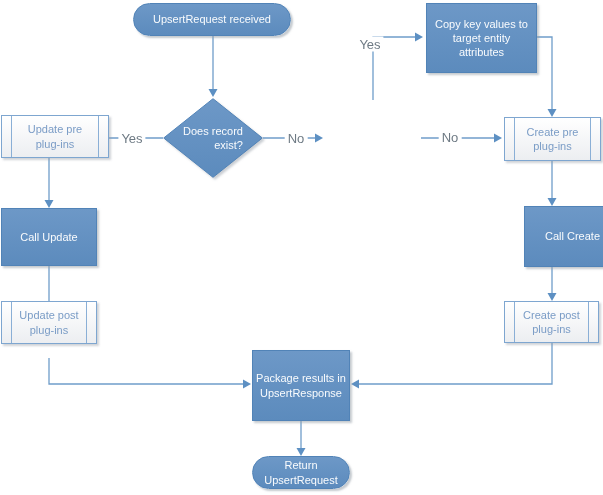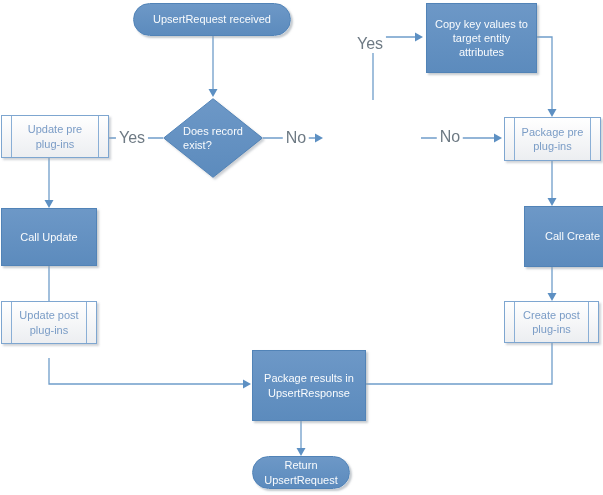--- a/index.html
+++ b/index.html
@@ -29,26 +29,26 @@
     content:""; position:absolute; top:0; bottom:0; width:1px; background:#8aafd6;
   }
   .predef::before { left:9px; }
   .predef::after  { right:9px; }
   .diamond { position:absolute; z-index:1; }
   .diamond svg { position:absolute; left:0; top:0; overflow:visible;
     filter:drop-shadow(2px 2px 1px rgba(150,158,168,0.5)); }
   .diamond .dlabel {
     position:absolute; left:0; top:0; right:0; bottom:0; z-index:1;
     display:flex; align-items:center; justify-content:center;
-    text-align:left; color:#f9fbfd; font-size:11px; line-height:1.3;
+    text-align:right; color:#f9fbfd; font-size:11px; line-height:1.3;
     white-space:pre-line;
   }
   .elabel {
     position:absolute; z-index:2; transform:translate(-50%,-50%);
-    background:#ffffff; padding:0 3px; color:#6e7a84; font-size:16px;
+    background:#ffffff; padding:0 3px; color:#6e7a84; font-size:13px;
   }
 </style>
 </head>
 <body>
 
 <div id="canvas">
 
   <svg id="connectors" width="603" height="495" viewBox="0 0 603 495">
     <g stroke="#6f9dca" stroke-width="1.3" fill="none">
       <path d="M213 36 V89"></path>
@@ -106,21 +106,21 @@
 exist?</div>
   </div>
 
 
   <div class="node predef" style="left:1px; top:115px; width:108px; height:43px;">
     <span>Update pre
 plug-ins</span>
   </div>
 
   <div class="node predef" style="left:504px; top:117px; width:97px; height:44px;">
-    <span>Package pre
+    <span>Create pre
 plug-ins</span>
   </div>
 
   <div class="node filled" style="left:1px; top:208px; width:96px; height:58px;">
     <span>Call Update</span>
   </div>
 
   <div class="node filled" style="left:524px; top:206px; width:97px; height:61px;">
     <span>Call Create</span>
   </div>
@@ -128,21 +128,21 @@
   <div class="node predef" style="left:1px; top:301px; width:96px; height:43px;">
     <span>Update post
 plug-ins</span>
   </div>
 
   <div class="node predef" style="left:504px; top:301px; width:95px; height:42px;">
     <span>Create post
 plug-ins</span>
   </div>
 
-  <div class="node filled" style="left:252px; top:350px; width:114px; height:71px;">
+  <div class="node filled" style="left:252px; top:350px; width:98px; height:71px;">
     <span>Package results in
 UpsertResponse</span>
   </div>
 
   <div class="node filled terminator" style="left:252px; top:456px; width:98px; height:33px;">
     <span>Return
 UpsertRequest</span>
   </div>
 
   <div class="elabel" style="left:132px; top:138px;">Yes</div>

